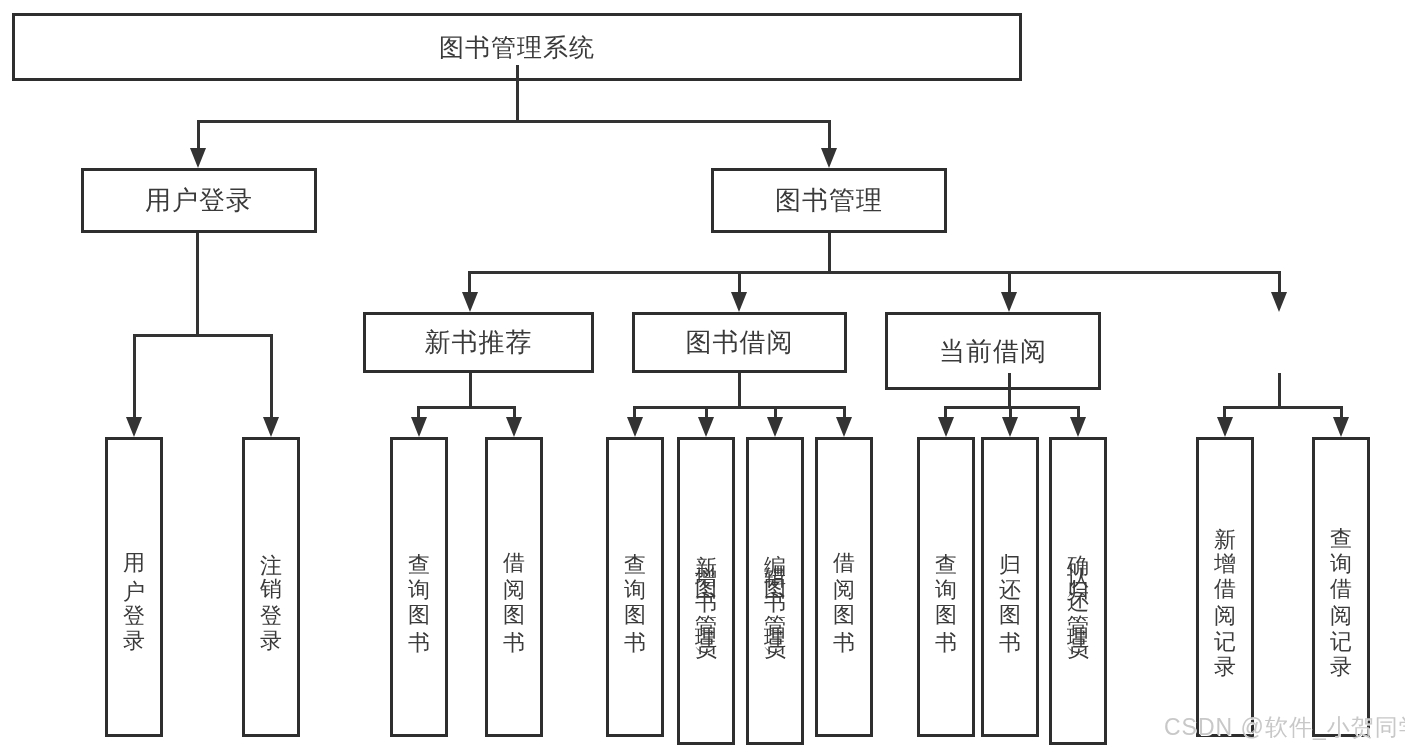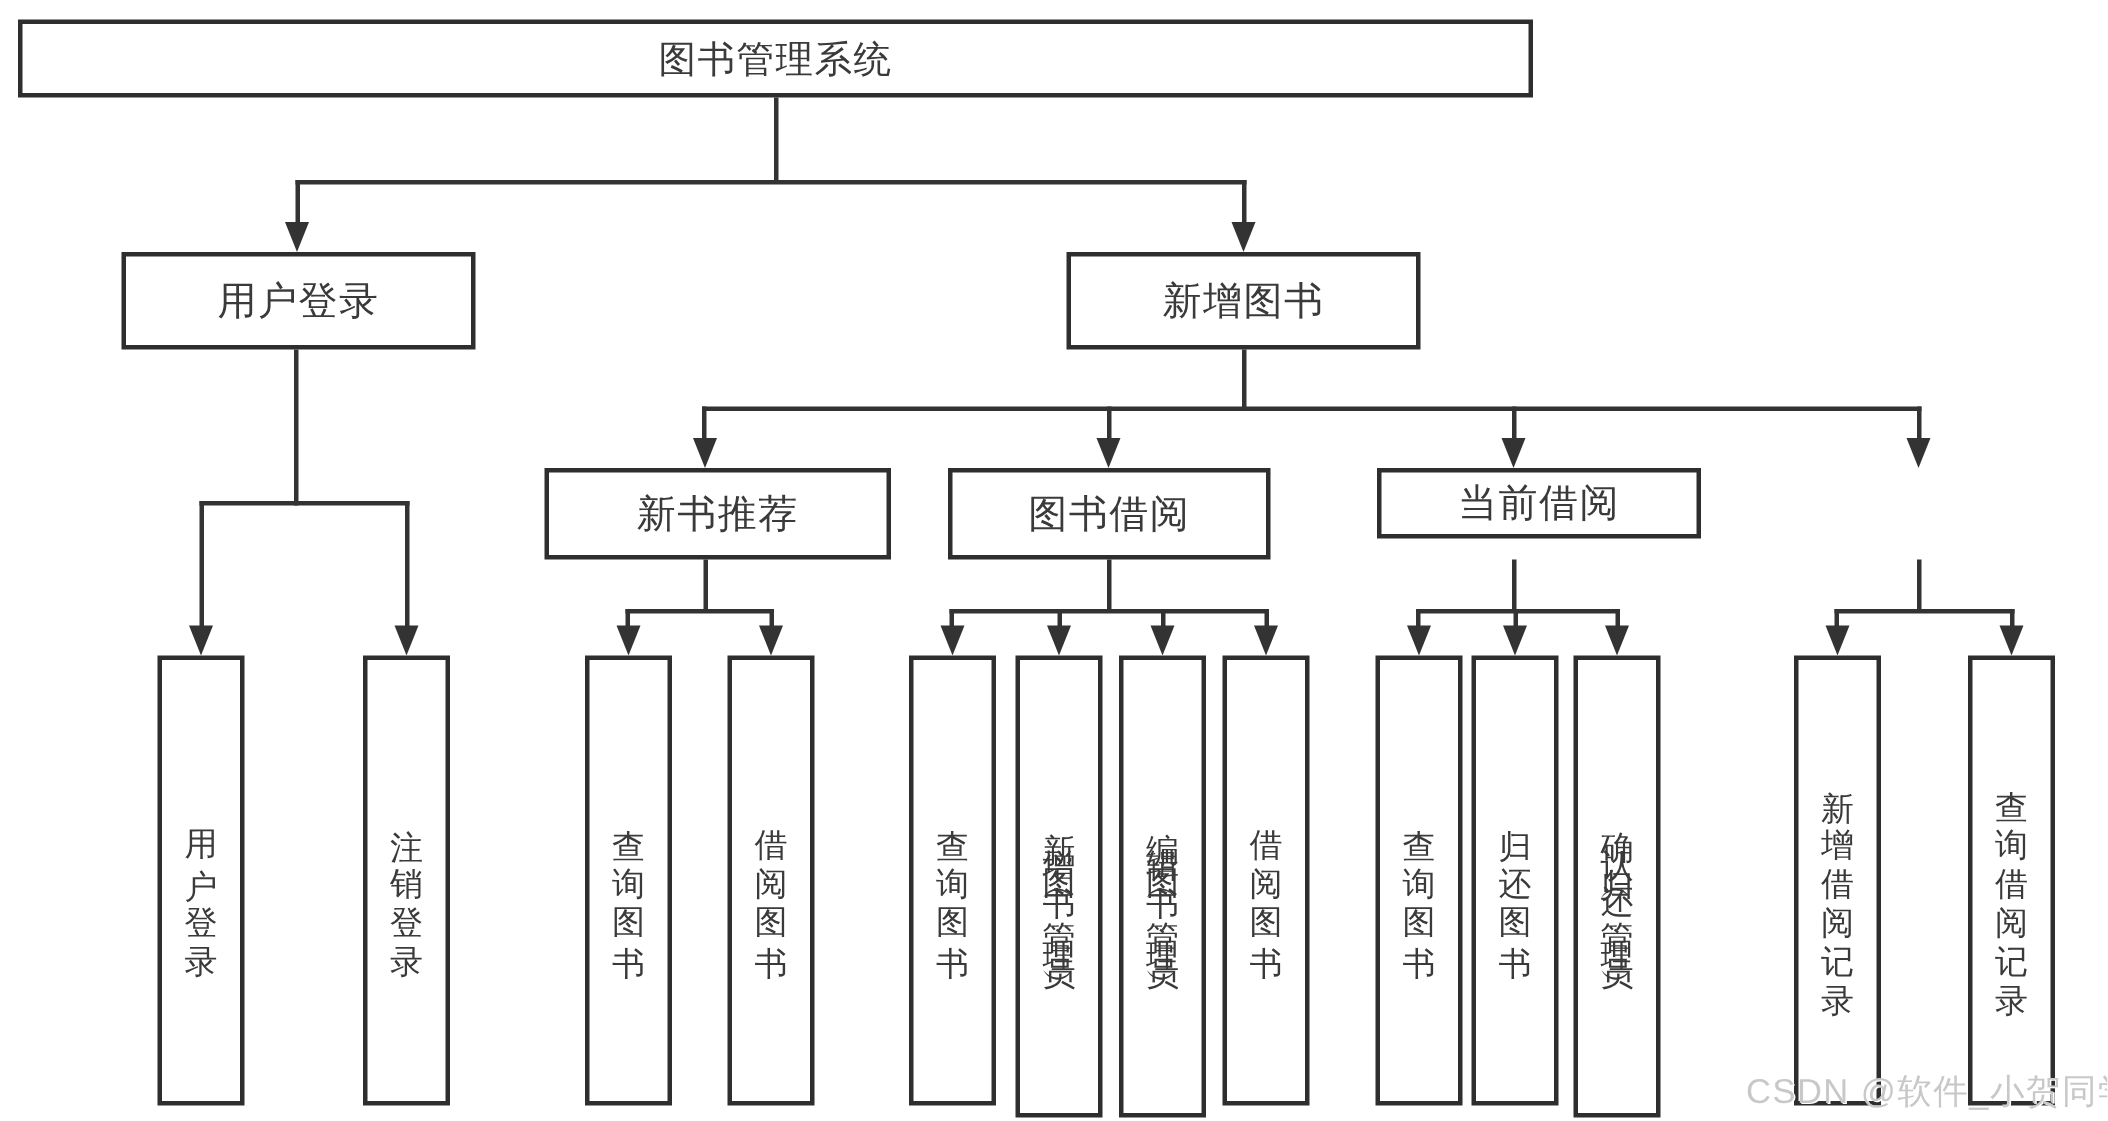--- a/index.html
+++ b/index.html
@@ -72,36 +72,36 @@
     color: var(--watermark);
     text-shadow: 1px 1px 0 #ffffff;
     white-space: nowrap;
   }
 </style>
 </head>
 <body>
 
 <div id="canvas">
 
-  <div class="box root-box" style="left:12px; top:13px; width:1010px; height:52px;">
+  <div class="box root-box" style="left:12px; top:13px; width:1010px; height:68px;">
     <span>图书管理系统</span>
   </div>
 
   <div class="v-line" style="left:516px; top:65px; height:57px;"></div>
   <div class="h-line" style="left:197px; top:120px; width:634px;"></div>
   <div class="v-line" style="left:197px; top:120px; height:30px;"></div>
   <div class="arrowhead" style="left:190px; top:148px;"></div>
   <div class="v-line" style="left:828px; top:120px; height:30px;"></div>
   <div class="arrowhead" style="left:821px; top:148px;"></div>
 
   <div class="box" style="left:81px; top:168px; width:236px; height:65px;">
     <span>用户登录</span>
   </div>
   <div class="box" style="left:711px; top:168px; width:236px; height:65px;">
-    <span>新增图书</span>
+    <span>图书管理</span>
   </div>
 
   <div class="v-line" style="left:196px; top:233px; height:104px;"></div>
   <div class="h-line" style="left:133px; top:334px; width:140px;"></div>
   <div class="v-line" style="left:133px; top:334px; height:84px;"></div>
   <div class="arrowhead" style="left:126px; top:417px;"></div>
   <div class="v-line" style="left:270px; top:334px; height:84px;"></div>
   <div class="arrowhead" style="left:263px; top:417px;"></div>
 
   <div class="v-line" style="left:828px; top:233px; height:41px;"></div>
@@ -114,21 +114,21 @@
   <div class="arrowhead" style="left:1001px; top:292px;"></div>
   <div class="v-line" style="left:1278px; top:271px; height:23px;"></div>
   <div class="arrowhead" style="left:1271px; top:292px;"></div>
 
   <div class="box" style="left:363px; top:312px; width:231px; height:61px;">
     <span>新书推荐</span>
   </div>
   <div class="box" style="left:632px; top:312px; width:215px; height:61px;">
     <span>图书借阅</span>
   </div>
-  <div class="box" style="left:918px; top:312px; width:216px; height:47px;">
+  <div class="box" style="left:885px; top:312px; width:216px; height:78px;">
     <span>当前借阅</span>
   </div>
 
   <div class="v-line" style="left:469px; top:373px; height:34px;"></div>
   <div class="v-line" style="left:738px; top:373px; height:34px;"></div>
   <div class="v-line" style="left:1008px; top:373px; height:34px;"></div>
   <div class="v-line" style="left:1278px; top:373px; height:34px;"></div>
 
   <div class="h-line" style="left:417px; top:406px; width:99px;"></div>
   <div class="h-line" style="left:633px; top:406px; width:213px;"></div>

